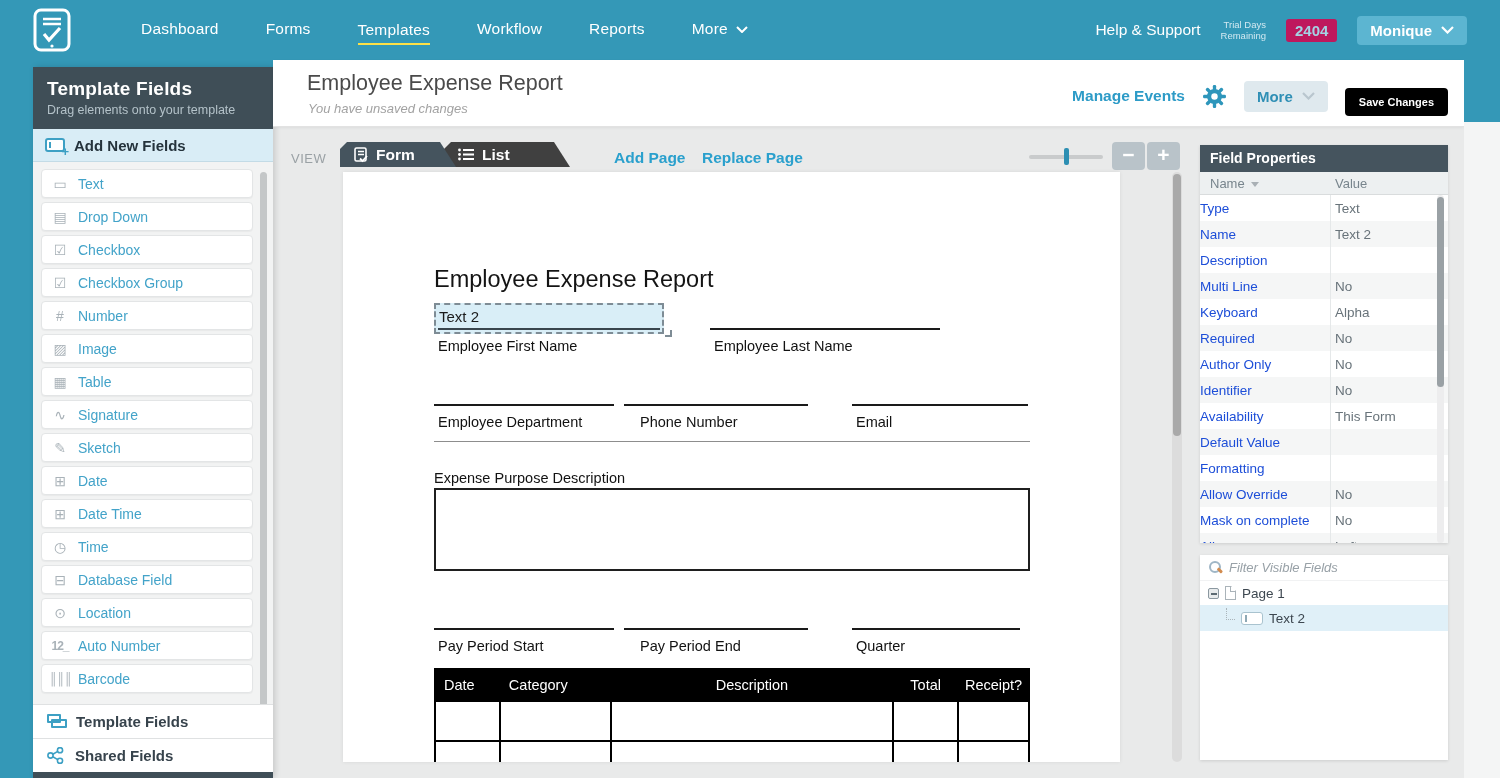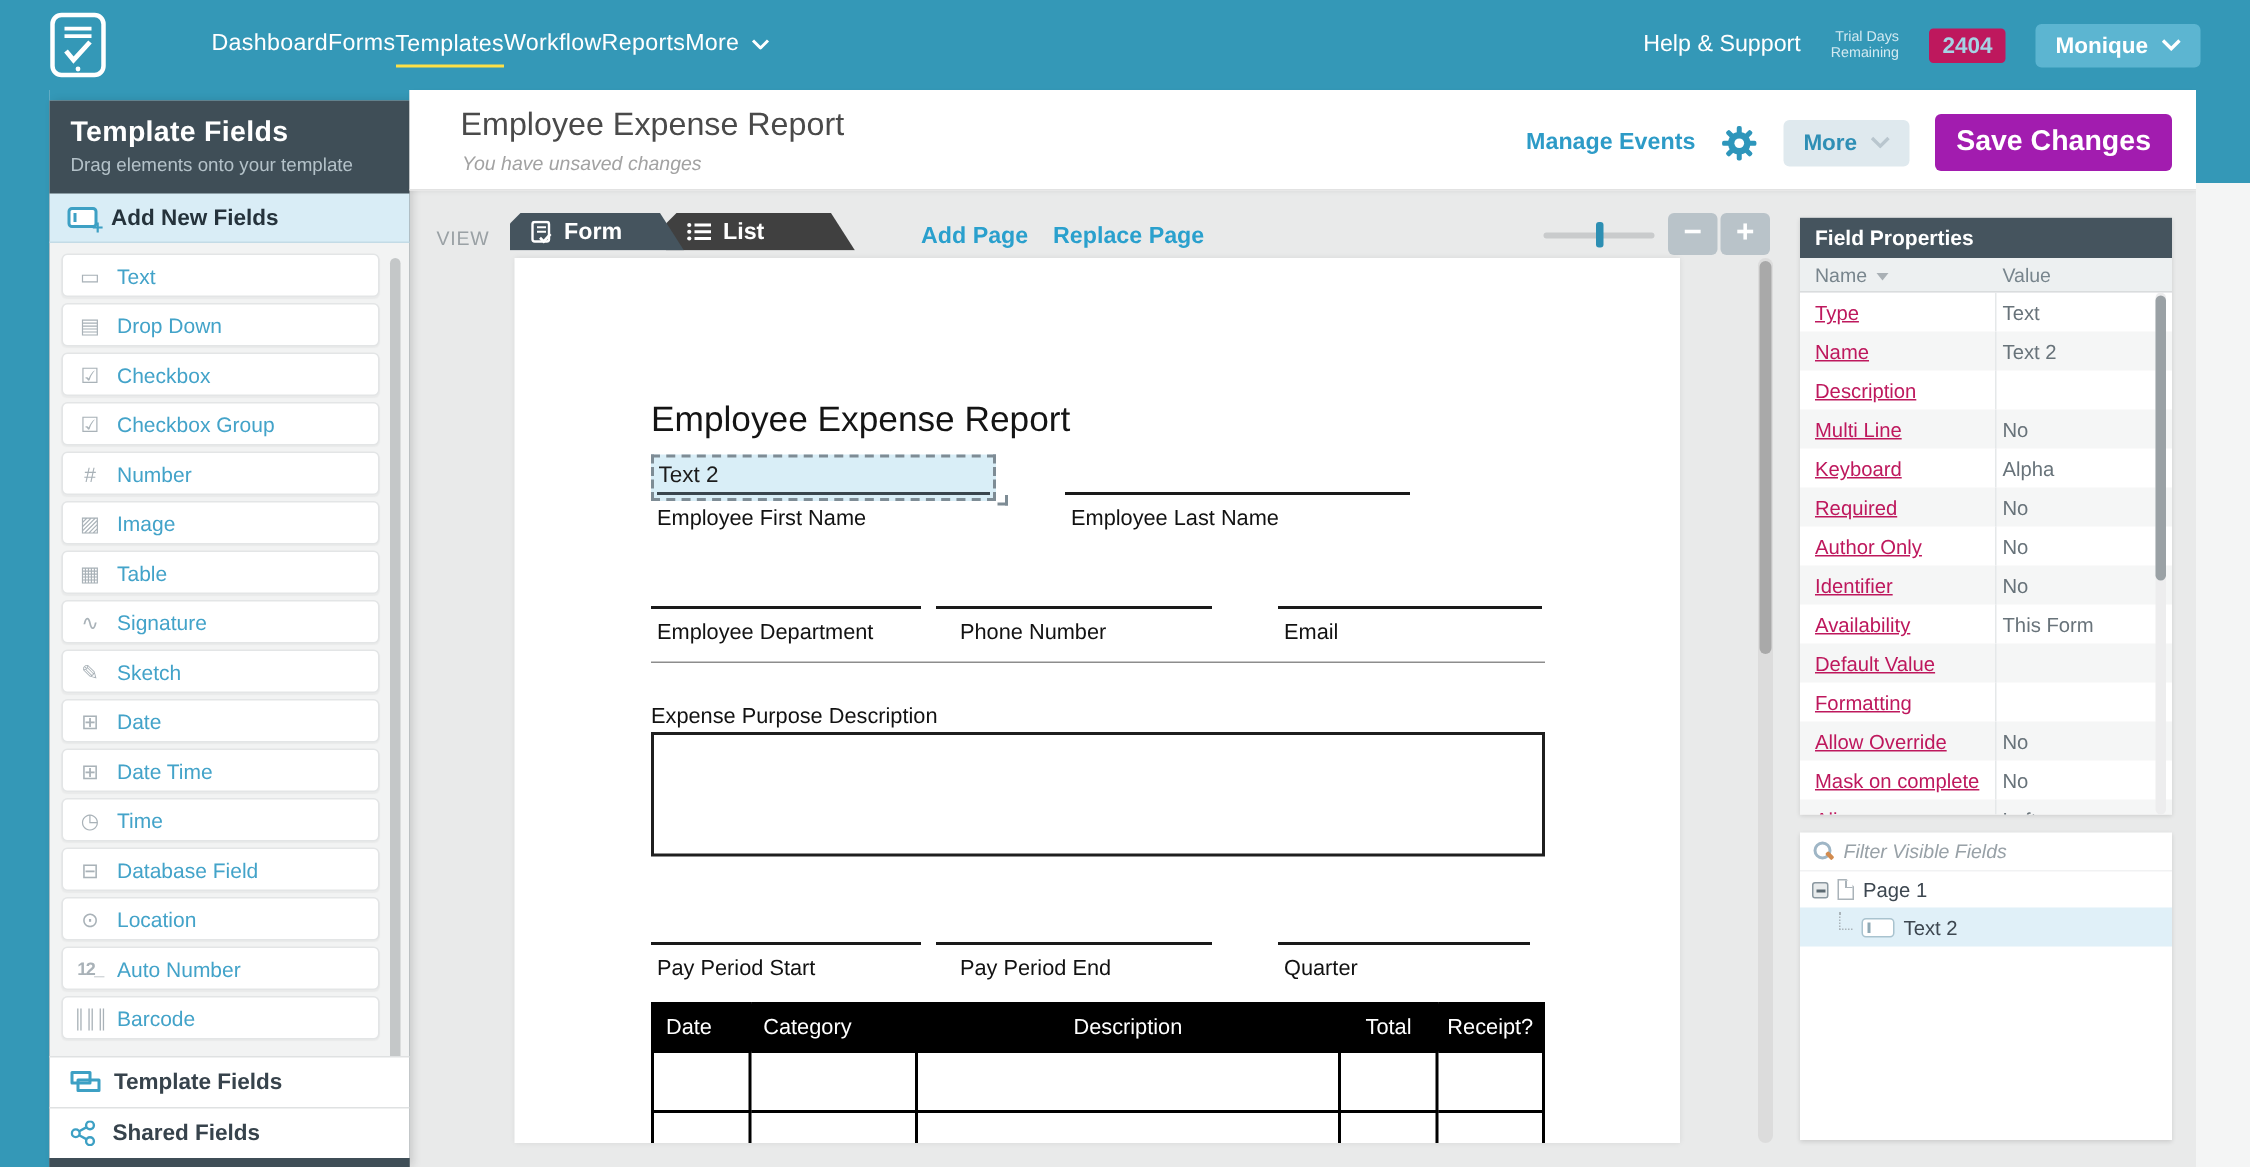--- a/index.html
+++ b/index.html
@@ -3,21 +3,21 @@
 <meta charset="utf-8">
 <style>
   * { margin:0; padding:0; box-sizing:border-box; }
   html,body { width:1500px; height:778px; }
   body { position:relative; overflow:hidden; font-family:"Liberation Sans",sans-serif; background:#e9eaea; }
   .abs { position:absolute; }
 
   
   .topnav { left:0; top:0; width:1500px; height:60px; background:#3498b7; display:flex; align-items:center; }
   .logo { margin-left:33px; width:38px; height:44px; flex:0 0 auto; }
-  .nav-items { display:flex; margin-left:70px; align-items:center; }
+  .nav-items { display:flex; gap:47px; margin-left:70px; align-items:center; }
   .nav-item { color:#fff; font-size:15.5px; letter-spacing:.2px; cursor:pointer; padding-bottom:2px; display:flex; align-items:center; gap:8px; }
   .nav-item.active { border-bottom:2px solid #fde047; padding-bottom:4px; margin-bottom:-6px; }
   .nav-right { margin-left:auto; margin-right:33px; display:flex; align-items:center; gap:20px; }
   .help-link { color:#fff; font-size:15.5px; cursor:pointer; }
   .trial-label { color:#d2e9f1; font-size:9.5px; line-height:11px; text-align:right; }
   .trial-badge { background:#be185d; color:#a5d3e4; font-weight:bold; font-size:15px; padding:3px 9px; border-radius:3px; }
   .user-btn { background:#5cb5d1; color:#fff; font-weight:bold; font-size:15px; padding:6px 13px; border-radius:4px; display:flex; align-items:center; gap:9px; cursor:pointer; }
 
   
   .left-strip { left:0; top:60px; width:33px; height:718px; background:#3498b7; }
@@ -42,21 +42,21 @@
   .tf-ico::after { content:""; position:absolute; left:4px; bottom:0; width:12px; height:5px; border:2px solid #3da0c4; border-radius:1px; }
   .sb-darkfoot { flex:1 1 auto; background:#3f4e57; }
 
   
   .main-header { left:273px; top:60px; width:1191px; height:67px; background:#fff; border-bottom:1px solid #e2e2e2; box-shadow:0 1px 3px rgba(0,0,0,.06); }
   .page-title { position:absolute; left:34px; top:11px; font-size:21.5px; color:#4a4a4a; }
   .page-sub { position:absolute; left:35px; top:41px; font-size:13px; font-style:italic; color:#a2a2a2; }
   .hdr-actions { position:absolute; right:16px; top:16px; display:flex; align-items:center; gap:17px; }
   .manage-events { color:#2d9bc7; font-weight:bold; font-size:15.5px; cursor:pointer; }
   .more-btn { background:#dfe9ee; color:#2f8fb5; font-weight:bold; font-size:15px; padding:7px 13px; border-radius:4px; display:flex; align-items:center; gap:9px; cursor:pointer; }
-  .save-btn { background:#a21caf; color:#fff; font-weight:bold; font-size:19px; padding:8px 14px; border-radius:4px; cursor:pointer; }
+  .save-btn { background:#000000; color:#fff; font-weight:bold; font-size:11px; padding:8px 14px; border-radius:4px; cursor:pointer;margin-top:12px; }
   .teal-corner { left:1464px; top:60px; width:36px; height:62px; background:#3498b7; }
   .right-strip { left:1464px; top:122px; width:36px; height:656px; background:#f4f5f5; }
 
   
   .view-label { left:291px; top:151px; font-size:13px; color:#9aa1a5; letter-spacing:.5px; }
   .tab { height:25px; display:flex; align-items:center; gap:8px; padding:0 24px 0 14px; color:#fff; font-size:15.5px; font-weight:bold; cursor:pointer; clip-path:polygon(0 100%, 0 7px, 7px 0, calc(100% - 16px) 0, 100% 100%); }
   .tab-form { left:340px; top:142px; width:116px; background:#45545e; z-index:2; }
   .tab-list { left:444px; top:142px; width:126px; background:#404040; z-index:1; }
   .page-link { font-size:15.5px; font-weight:bold; color:#2aa0cd; cursor:pointer; top:149px; }
   .slider-track { left:1029px; top:155px; width:74px; height:4px; background:#c9cbcc; border-radius:2px; cursor:pointer; }
@@ -86,21 +86,21 @@
   .panel { background:#fff; overflow:hidden; box-shadow:0 1px 3px rgba(0,0,0,.12); }
   .panel-props { left:1200px; top:145px; width:248px; height:398px; }
   .panel-hdr { height:27px; background:#45545e; color:#fff; font-size:14px; font-weight:bold; line-height:27px; padding-left:10px; }
   .props-thead { height:23px; background:#edf0f1; border-bottom:1px solid #d9dcdd; position:relative; font-size:13px; color:#78858d; }
   .props-thead .c1 { position:absolute; left:10px; top:4px; }
   .props-thead .c2 { position:absolute; left:135px; top:4px; }
   .sort-arrow { display:inline-block; width:0; height:0; border-left:4px solid transparent; border-right:4px solid transparent; border-top:5px solid #a9b0b5; margin-left:6px; vertical-align:middle; }
   .prop-row { height:26px; position:relative; font-size:13.5px; cursor:pointer; }
   .prop-row:nth-child(even) { background:#f5f6f6; }
   .prop-row::before { content:""; position:absolute; left:130px; top:0; bottom:0; width:1px; background:#e5e8e9; }
-  .prop-name { position:absolute; left:10px; top:6px; color:#be185d;text-decoration:underline; }
+  .prop-name { position:absolute; left:0; top:6px; color:#1d4ed8; }
   .prop-value { position:absolute; left:135px; top:6px; color:#68737a; }
   .props-scroll-track { position:absolute; right:4px; top:50px; width:7px; bottom:0; background:#ededee; border-radius:4px; }
   .props-scroll-handle { position:absolute; right:4px; top:52px; width:7px; height:190px; background:#9aa1a5; border-radius:4px; cursor:grab; }
 
   .panel-visible { left:1200px; top:555px; width:248px; height:205px; }
   .vf-search { height:26px; display:flex; align-items:center; gap:7px; padding-left:9px; border-bottom:1px solid #f1f2f3; }
   .vf-input { border:none; outline:none; font-style:italic; font-size:13px; color:#98a1a7; font-family:"Liberation Sans",sans-serif; width:180px; background:transparent; }
   .vf-input::placeholder { color:#98a1a7; opacity:1; }
   .mag-icon { width:13px; height:13px; position:relative; flex:0 0 auto; }
   .mag-icon::before { content:""; position:absolute; left:0; top:0; width:8px; height:8px; border:2px solid #9fb6c6; border-radius:50%; }

